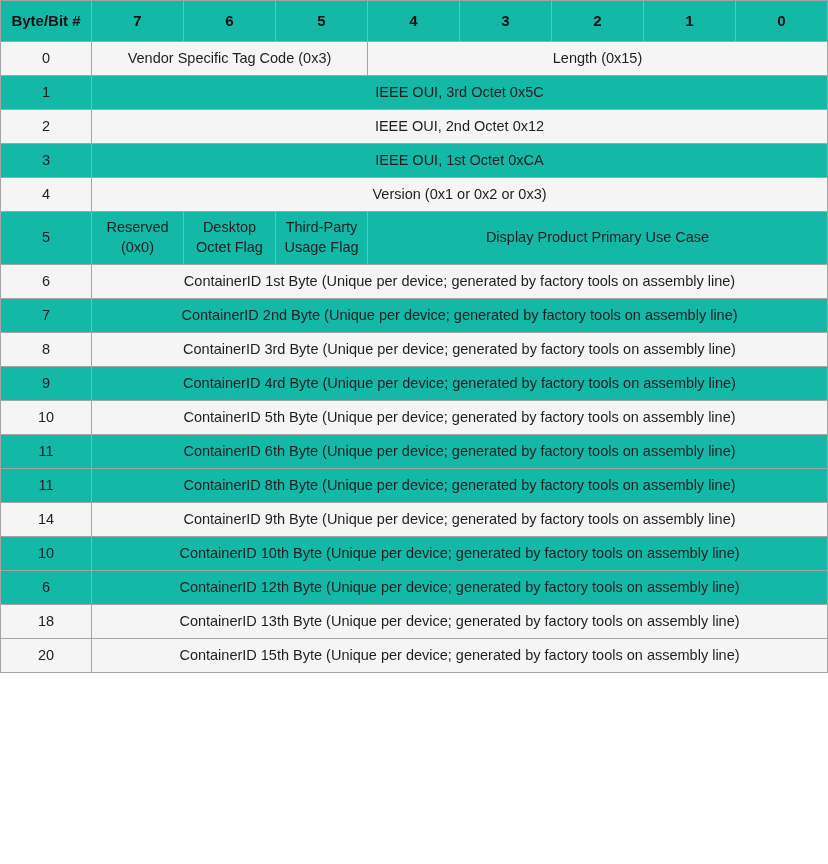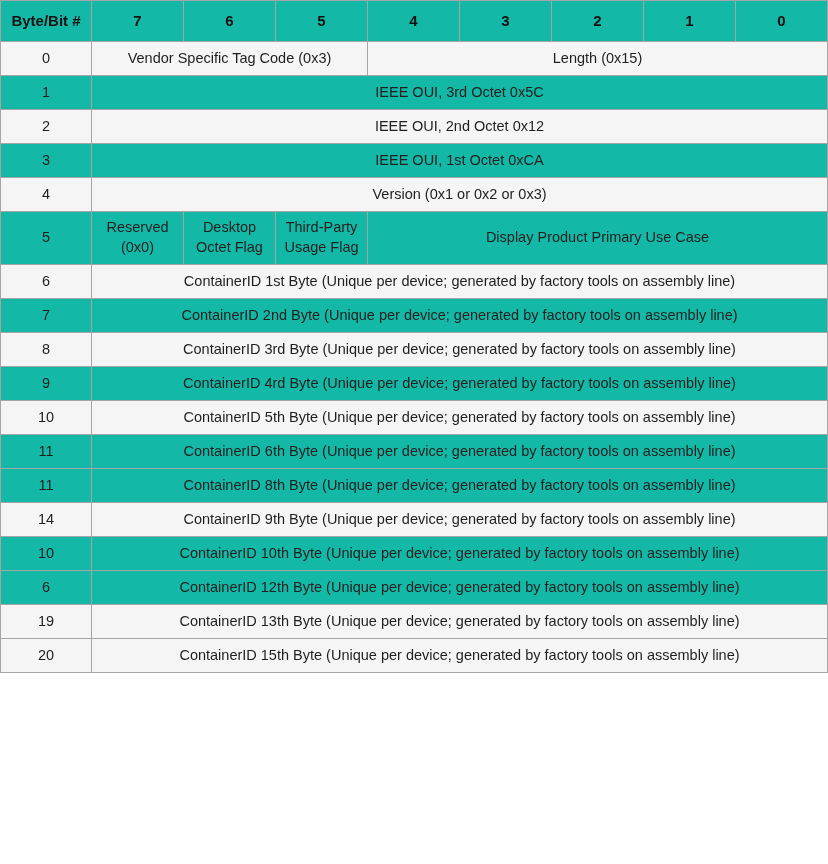--- a/index.html
+++ b/index.html
@@ -138,21 +138,21 @@
       </tr>
       <tr>
         <td class="byte-col">10</td>
         <td colspan="8">ContainerID 10th Byte (Unique per device; generated by factory tools on assembly line)</td>
       </tr>
       <tr>
         <td class="byte-col">6</td>
         <td colspan="8">ContainerID 12th Byte (Unique per device; generated by factory tools on assembly line)</td>
       </tr>
       <tr class="shaded">
-        <td class="byte-col">19</td>
+        <td class="byte-col">18</td>
         <td colspan="8">ContainerID 13th Byte (Unique per device; generated by factory tools on assembly line)</td>
       </tr>
       <tr class="shaded">
         <td class="byte-col">20</td>
         <td colspan="8">ContainerID 15th Byte (Unique per device; generated by factory tools on assembly line)</td>
       </tr>
     </tbody>
 </table>
 
 </body></html>

